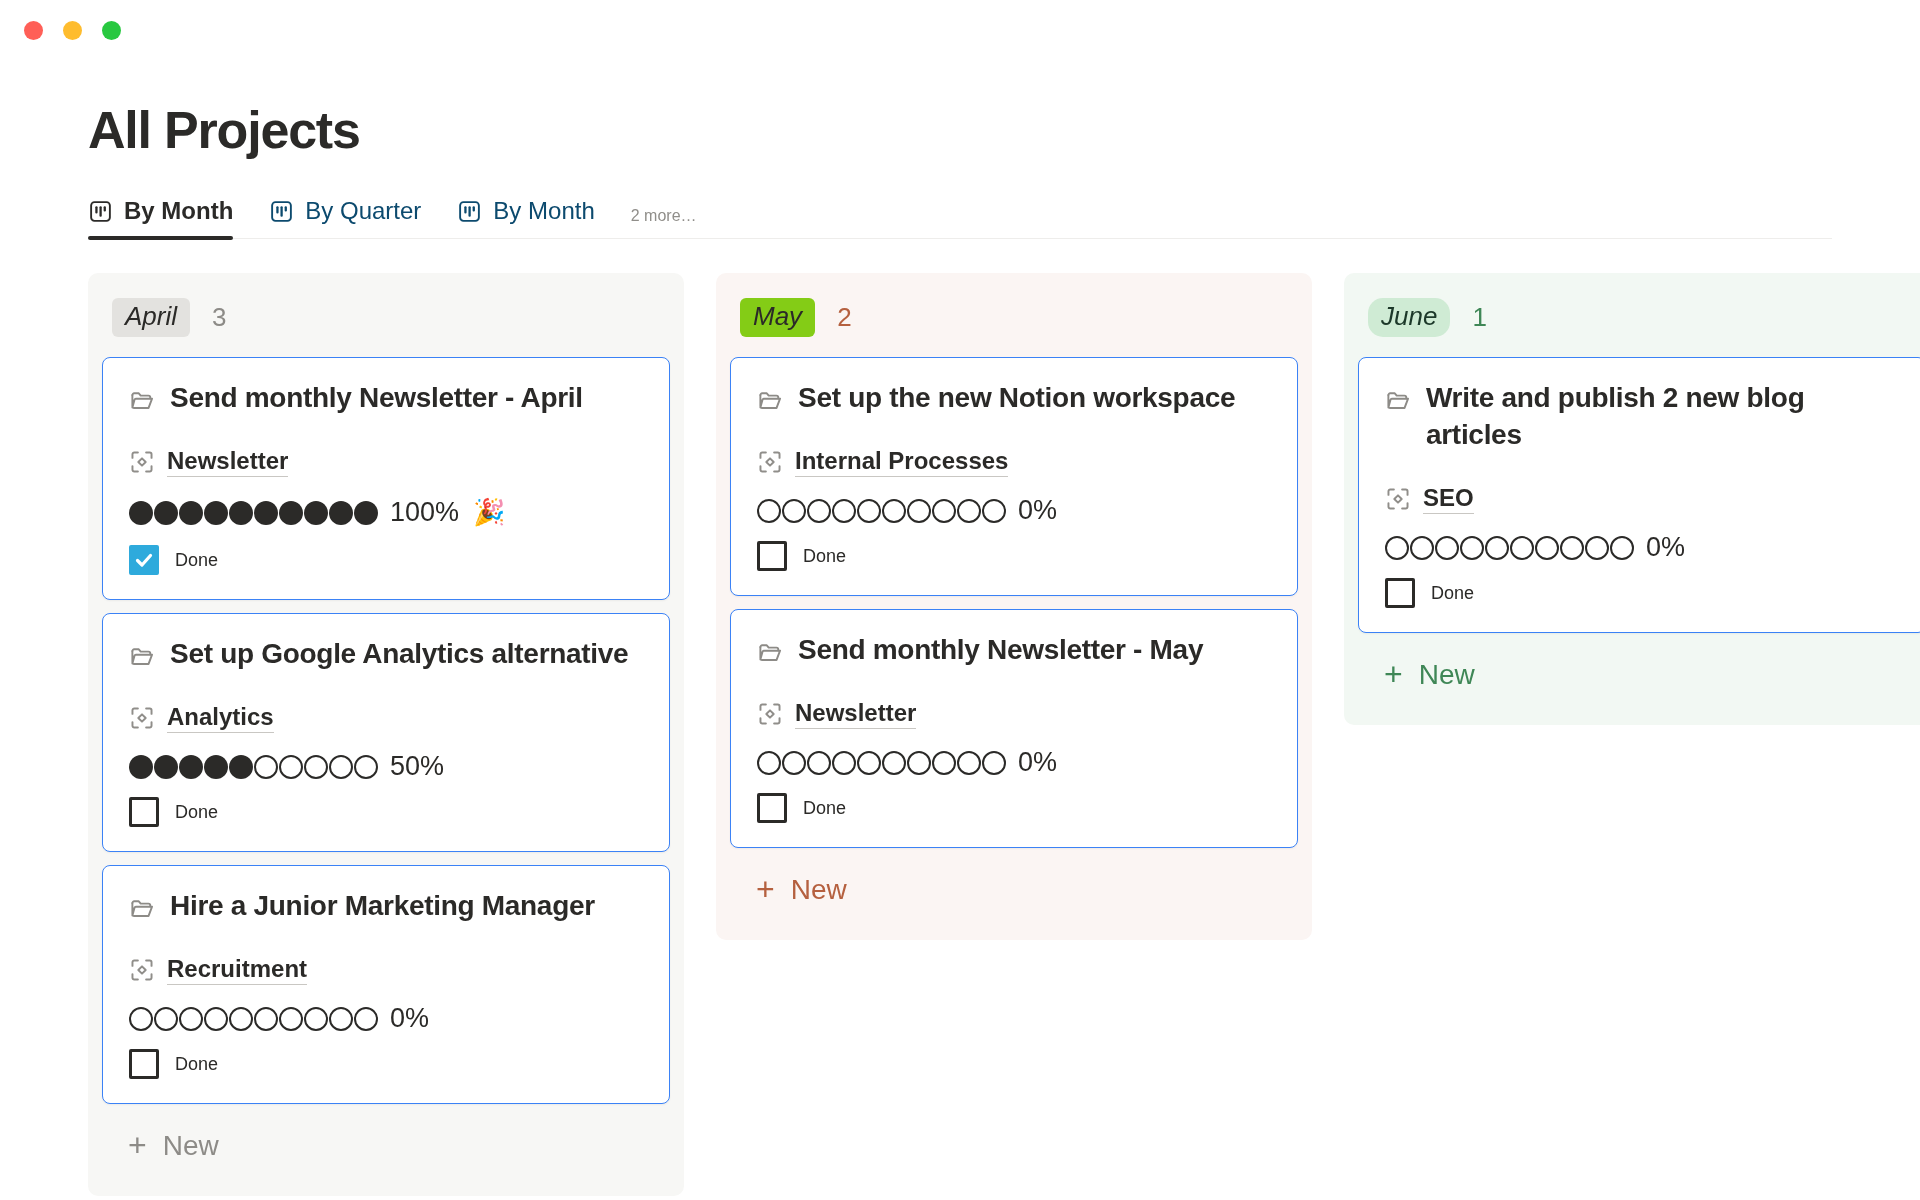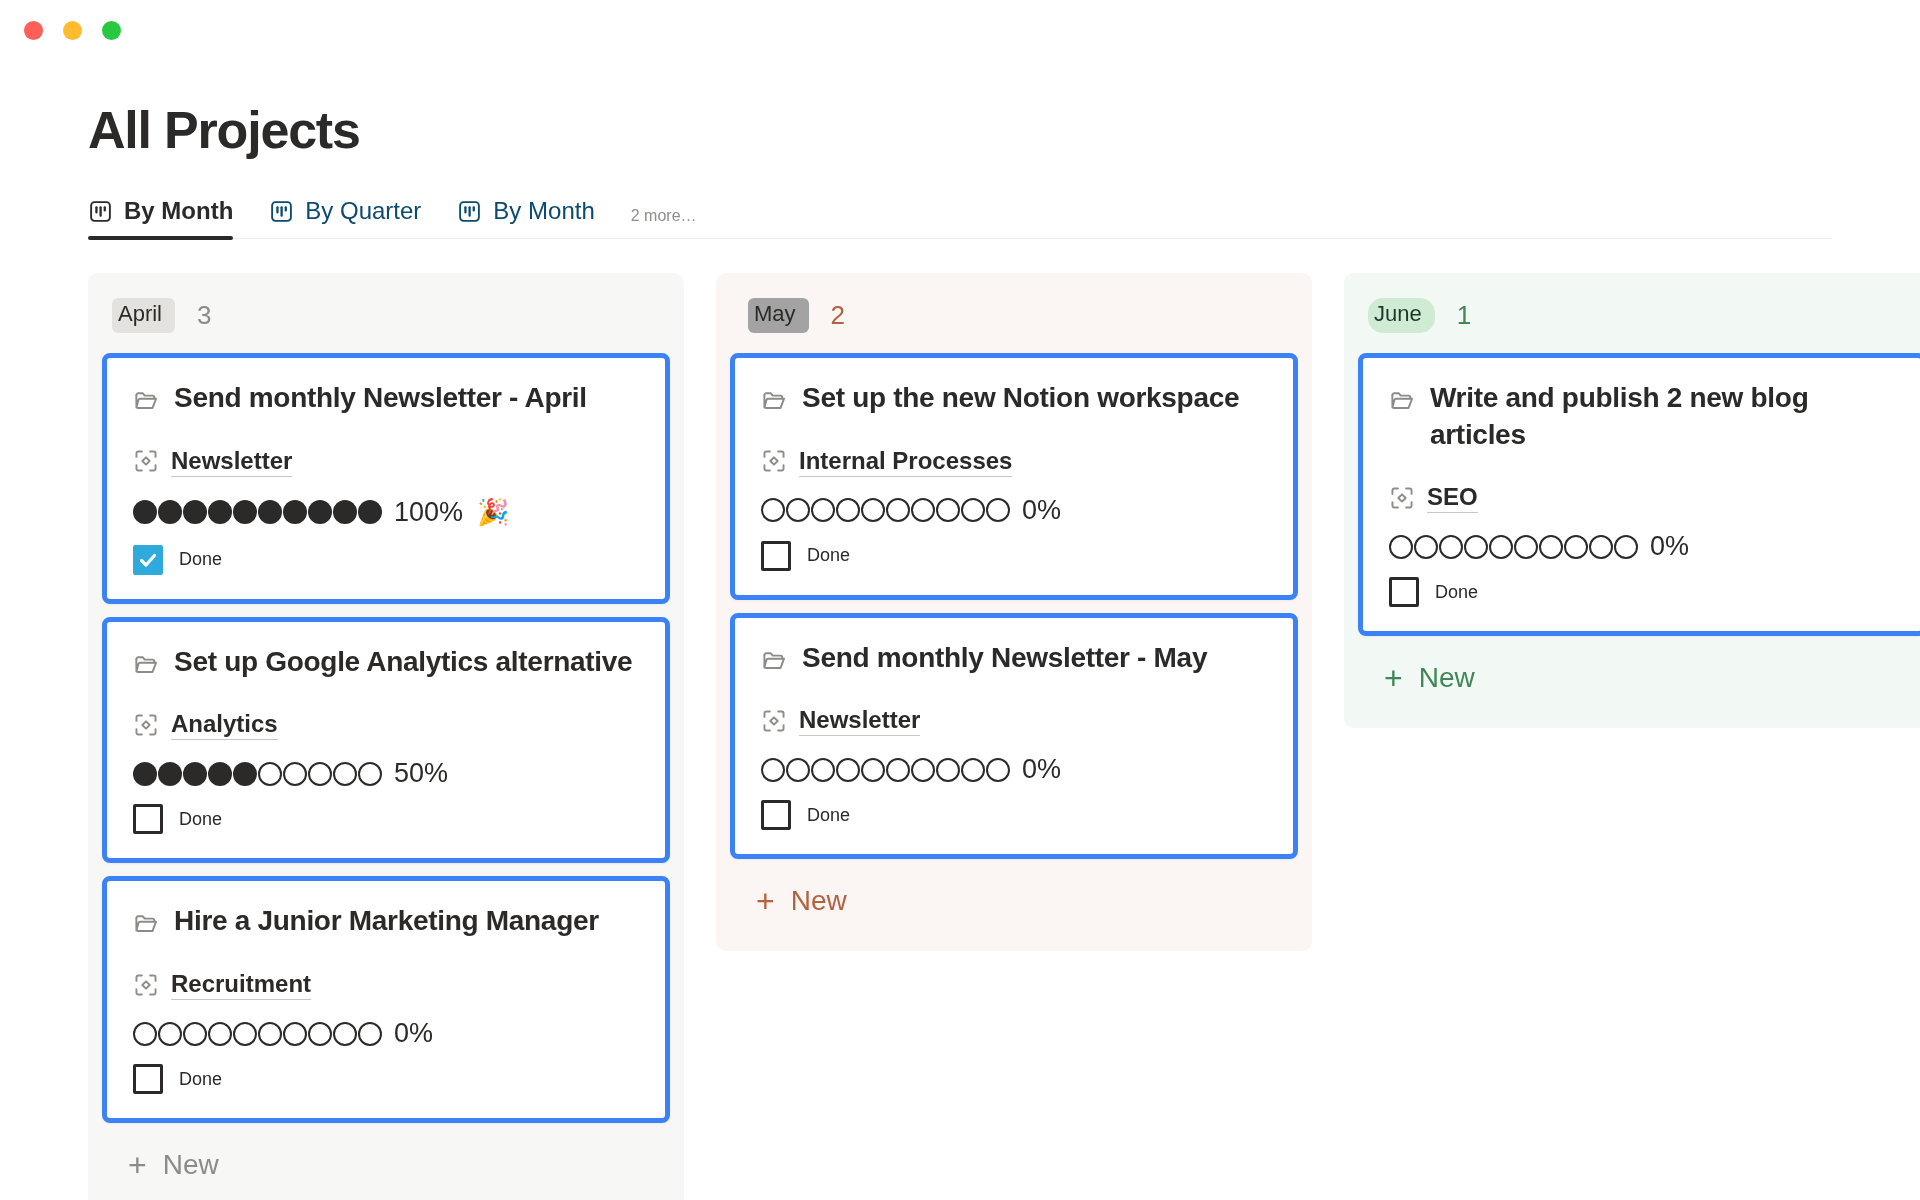--- a/index.html
+++ b/index.html
@@ -102,39 +102,40 @@
   .column.tone-pink  { background: #fbf5f3; }
   .column.tone-green { background: #f2f8f3; }
 
   .col-head {
     display: flex;
     align-items: center;
     gap: 22px;
     padding: 25px 24px 20px 24px;
   }
   .col-badge {
-    font-size: 22px;
-    padding: 3px 13px 5px 6px;
+    font-size: 26px;
+    padding: 3px 13px 5px 13px;
     border-radius: 6px;
     color: #2b2a28;
     line-height: 1.2;
+    font-style: italic;
   }
   .col-badge.badge-gray  { background: #e3e2df; }
-  .col-badge.badge-pink  { background: #a3a3a3; margin-left: 8px; }
+  .col-badge.badge-pink  { background: #84cc16; }
   .col-badge.badge-green { background: #cfebd4; color: #1c3829; border-radius: 15px; }
   .col-count { font-size: 26px; }
   .col-count.count-gray  { color: #8d8b87; }
   .col-count.count-pink  { color: #b5603f; }
   .col-count.count-green { color: #3f8756; }
 
   .cards { display: flex; flex-direction: column; gap: 13px; padding: 0 14px; }
 
   .card {
     background: #ffffff;
-    border: 5px solid #3b82f6;
+    border: 1px solid #3b82f6;
     border-radius: 8px;
     padding: 22px 26px 24px 26px;
     box-shadow: 0 1px 2px rgba(15,15,15,0.05);
   }
 
   .card-title-row {
     display: flex;
     align-items: flex-start;
     gap: 14px;
     font-size: 28px;

